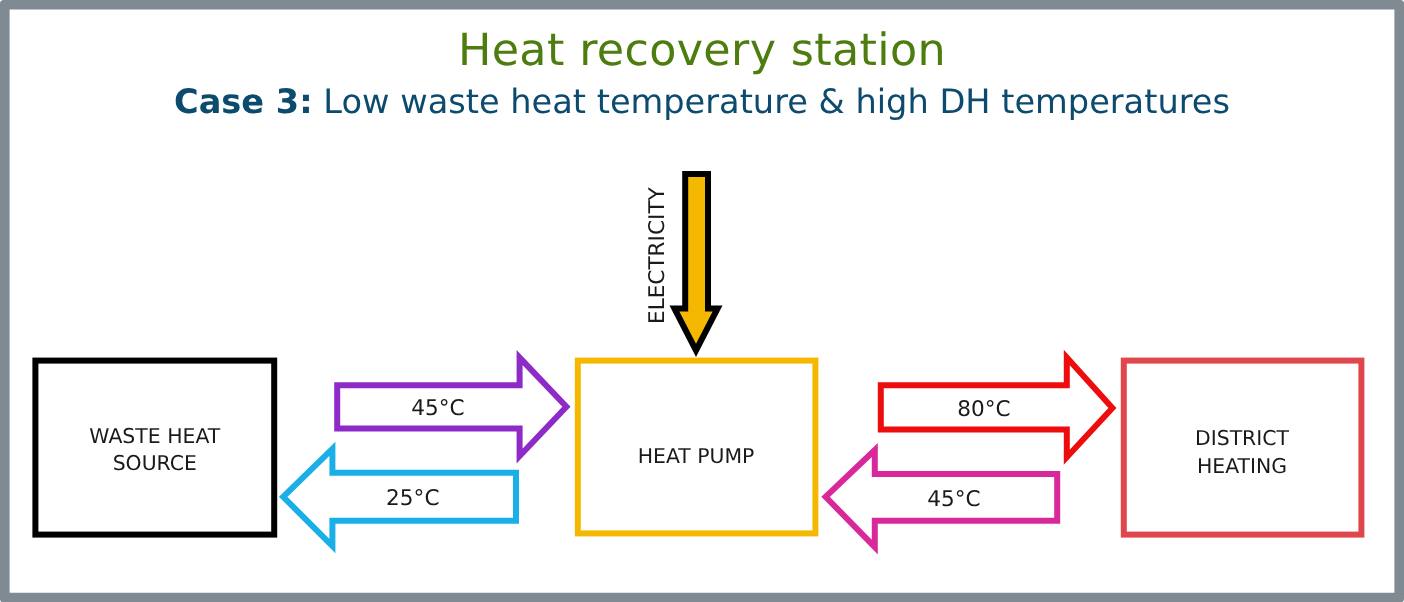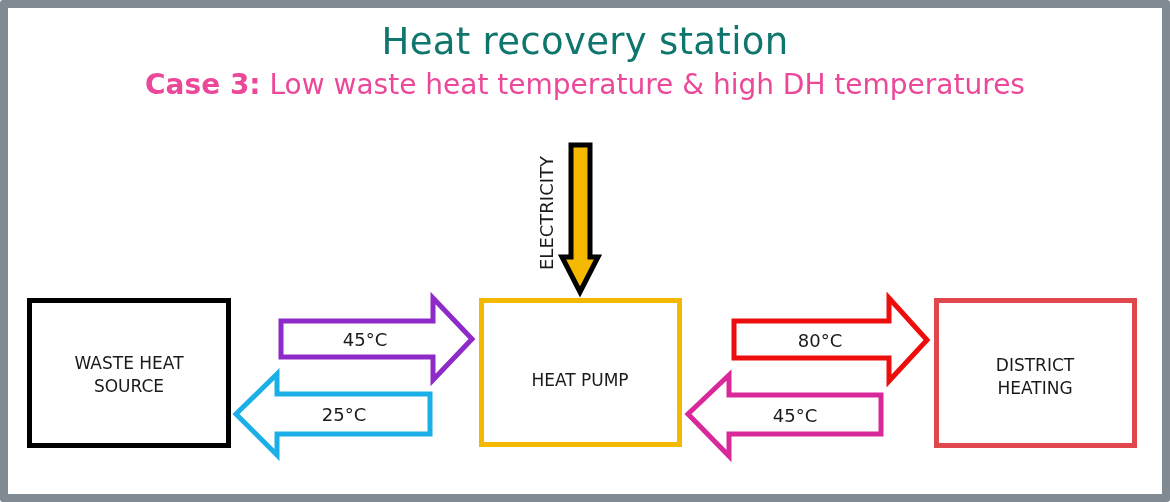--- a/index.html
+++ b/index.html
@@ -1,19 +1,19 @@
 <!DOCTYPE html>
 <html><head>
 <meta charset="utf-8">
 <style>
   html, body { margin: 0; padding: 0; background: #ffffff; }
   body { width: 1170px; height: 502px; position: relative; overflow: hidden; font-family: "DejaVu Sans", "Liberation Sans", sans-serif; }
   .frame { position: absolute; left: 0; top: 0; width: 1170px; height: 502px; box-sizing: border-box; border: 8px solid #7f8a93; border-radius: 3px; background: #ffffff; }
-  .title { position: absolute; left: 0; width: 1170px; top: 20px; text-align: center; font-size: 37px; color: #0f766e; letter-spacing: 0.3px; }
-  .subtitle { position: absolute; left: 0; width: 1170px; top: 68px; text-align: center; font-size: 28px; color: #ec4899; }
+  .title { position: absolute; left: 0; width: 1170px; top: 20px; text-align: center; font-size: 37px; color: #4d7c0f; letter-spacing: 0.3px; }
+  .subtitle { position: absolute; left: 0; width: 1170px; top: 68px; text-align: center; font-size: 28px; color: #0c4a6e; }
   .subtitle b { font-weight: bold; }
   svg.diagram { position: absolute; left: 0; top: 0; }
   .lbl { font-family: "DejaVu Sans", "Liberation Sans", sans-serif; fill: #1a1a1a; }
 </style>
 </head>
 <body>
 
 <div class="frame"></div>
 
 <div class="title">Heat recovery station</div>

